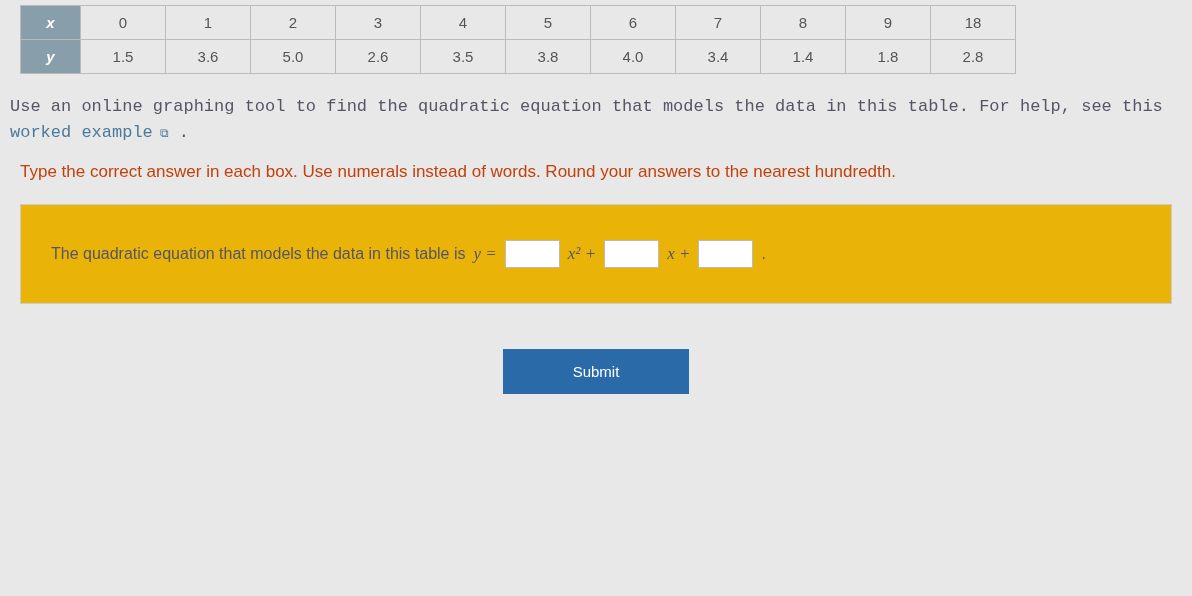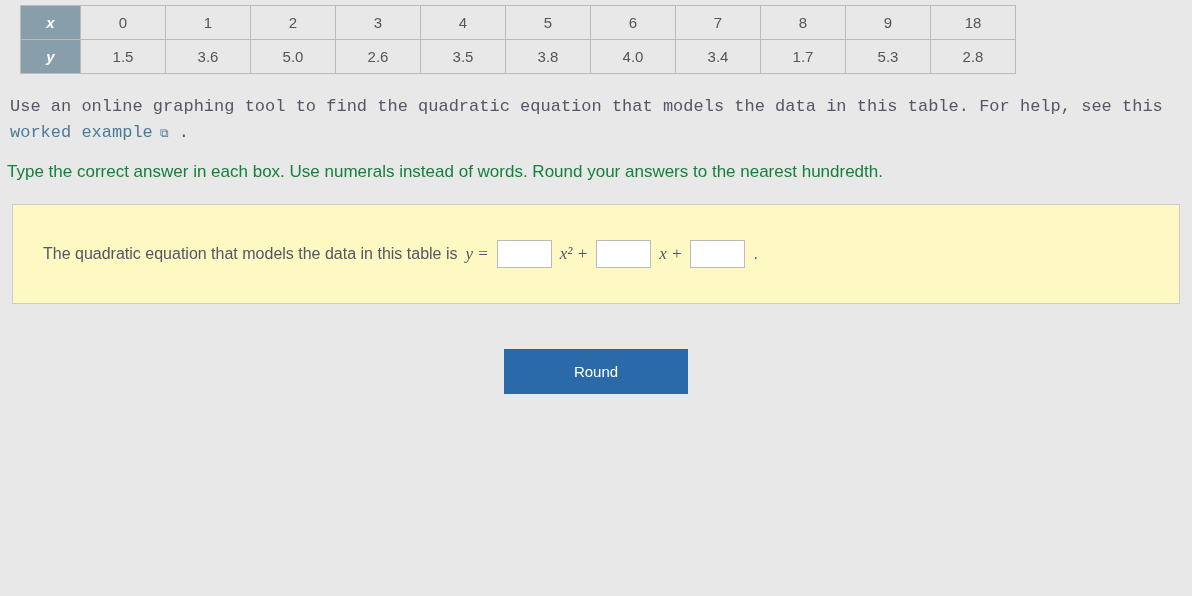--- a/index.html
+++ b/index.html
@@ -44,27 +44,27 @@
     .link {
       color: #4a7a9a;
       cursor: pointer;
     }
     .link-icon {
       font-size: 12px;
       color: #4a7a9a;
     }
     .instruction-2 {
       font-size: 17px;
-      color: #15803d;
-      padding: 12px 7px;
+      color: #c2410c;
+      padding: 12px 20px;
     }
     .answer-box {
       border: 1px solid #ccc;
-      background: #fef9c3;
-      margin: 10px 12px;
+      background: #eab308;
+      margin: 10px 20px;
       padding: 35px 30px;
     }
     .equation-line {
       font-size: 16px;
       color: #556;
       display: flex;
       align-items: center;
       gap: 8px;
     }
     .input-box {
@@ -113,22 +113,22 @@
   <tr>
     <td class="header-cell">y</td>
     <td>1.5</td>
     <td>3.6</td>
     <td>5.0</td>
     <td>2.6</td>
     <td>3.5</td>
     <td>3.8</td>
     <td>4.0</td>
     <td>3.4</td>
-    <td>1.7</td>
-    <td>5.3</td>
+    <td>1.4</td>
+    <td>1.8</td>
     <td>2.8</td>
   </tr>
 </tbody>
   </table>
 
 <div class="instruction-text">
   <span>Use an online graphing tool to find the quadratic equation that models the data in this table. For help, see this </span><span class="link">worked example</span><span class="link-icon"> ⧉</span><span> .</span>
 </div>
 
 <div class="instruction-2">Type the correct answer in each box. Use numerals instead of words. Round your answers to the nearest hundredth.</div>
@@ -139,13 +139,13 @@
     <span class="eq-part">y =</span>
     <input class="input-box" type="text" style="">
     <span class="eq-part">x² +</span>
     <input class="input-box" type="text" style="">
     <span class="eq-part">x +</span>
     <input class="input-box" type="text" style="">
     <span>.</span>
   </div>
 </div>
 
-<button class="submit-button">Round</button>
+<button class="submit-button">Submit</button>
 
 </body></html>

